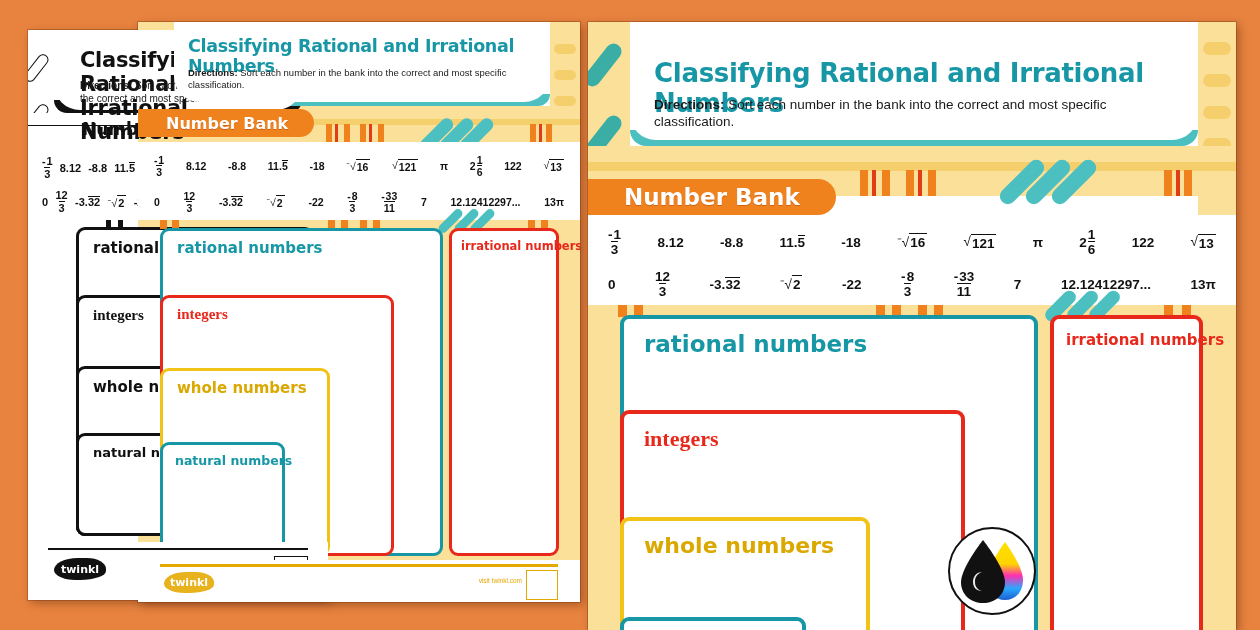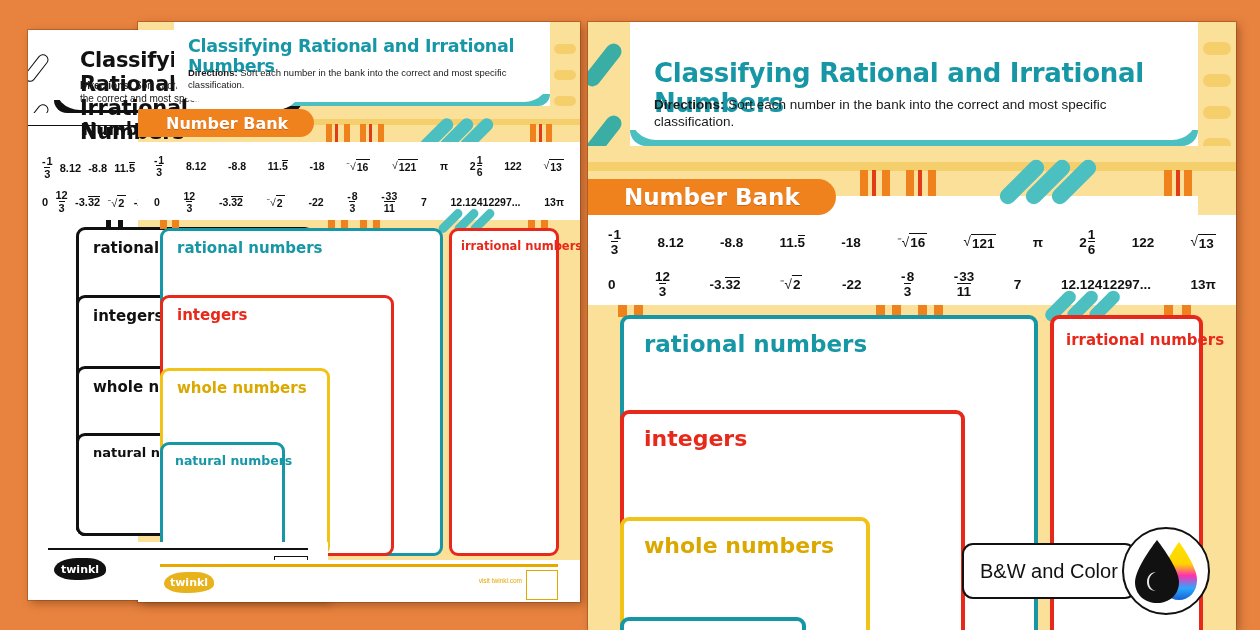--- a/index.html
+++ b/index.html
@@ -70,21 +70,21 @@
   .rad .arg{border-top:1.6px solid #111;padding:1px 2px 0 1px;}
   .ovl{border-top:1.7px solid #111;padding-top:0px;display:inline-block;line-height:1;}
 
   
   .sortarea{position:absolute;z-index:5;}
   .box{position:absolute;background:#fff;box-sizing:border-box;border-radius:9px;}
   .box > .lbl{position:absolute;font-weight:bold;font-family:"DejaVu Sans",sans-serif;white-space:nowrap;}
   .b-rational{border:3px solid #1797a6;}
   .b-rational > .lbl{color:#1797a6;}
   .b-int{border:3px solid #e8281b;}
-  .b-int > .lbl{color:#e8281b;}
+  .b-int > .lbl{color:#e8281b;font-family:Liberation Serif, serif;}
   .b-whole{border:3px solid #f2c317;}
   .b-whole > .lbl{color:#dba800;}
   .b-nat{border:3px solid #1797a6;}
   .b-nat > .lbl{color:#1797a6;}
   .b-irr{border:3px solid #e8281b;}
   .b-irr > .lbl{color:#e8281b;}
 
   
   .foot{position:absolute;left:0;right:0;background:#fff;z-index:7;}
   .footrule{position:absolute;background:#e6a900;}
@@ -595,23 +595,20 @@
     <div class="box b-nat" style="left:32px;top:312px;width:186px;bottom:-60px;border-width:4px;">
       
     </div>
     <div class="box b-irr" style="left:462px;top:10px;width:153px;bottom:-60px;border-width:4px;">
       <div class="lbl" style="left:12px;top:12px;font-size:15px;">irrational numbers</div>
     </div>
   </div>
 </div>
 
 <div class="badge" style="left:962px;top:527px;">
-  <div class="pill">
-    <span>B&amp;W and Color</span>
-  </div>
   <div class="circ">
     <svg width="62" height="66" viewBox="0 0 62 66">
       <defs>
         <linearGradient id="cmy" x1="0" y1="0" x2="0" y2="1">
           <stop offset="0%" stop-color="#ffe000"></stop>
           <stop offset="38%" stop-color="#ffd400"></stop>
           <stop offset="58%" stop-color="#ff2fb0"></stop>
           <stop offset="80%" stop-color="#2aa8ff"></stop>
           <stop offset="100%" stop-color="#1a5fd0"></stop>
         </linearGradient>

